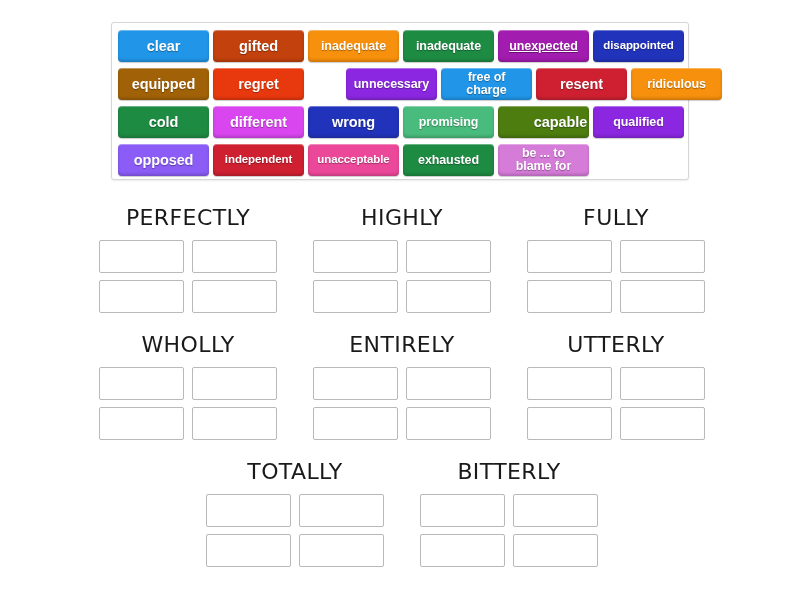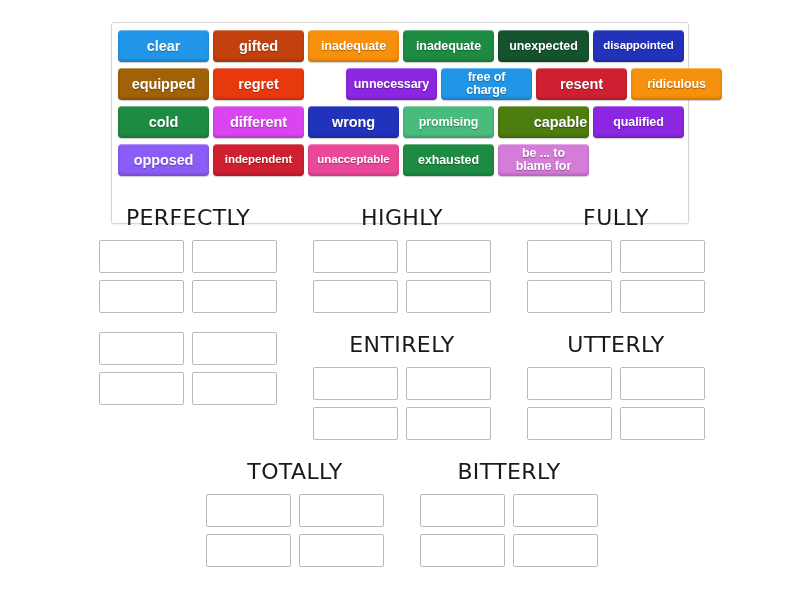--- a/index.html
+++ b/index.html
@@ -18,21 +18,21 @@
     height: 600px;
     background: #ffffff;
   }
 
   
   #word-bank {
     position: absolute;
     left: 111px;
     top: 22px;
     width: 578px;
-    height: 202px;
+    height: 158px;
     background: #ffffff;
     border: 1px solid #d6d6d6;
     border-radius: 3px;
     padding: 5px 4px 4px 4px;
     box-shadow: 0 1px 2px rgba(0,0,0,0.08);
   }
 
   .bank-row {
     display: flex;
     height: 38px;
@@ -102,21 +102,21 @@
 <body>
 
 <div id="stage">
 
   <div id="word-bank">
       <div class="bank-row">
         <div class="tile" style="background: rgb(33, 150, 232);">clear</div>
         <div class="tile" style="background: #c2410c;">gifted</div>
         <div class="tile small" style="background: rgb(247, 144, 12);">inadequate</div>
         <div class="tile small" style="background: rgb(30, 139, 67);">inadequate</div>
-        <div class="tile small" style="background: #14532d;">unexpected</div>
+        <div class="tile small" style="background: #a21caf; text-decoration: underline;">unexpected</div>
         <div class="tile xsmall" style="background: rgb(34, 51, 187);">disappointed</div>
       </div>
       <div class="bank-row">
         <div class="tile" style="background: #a16207;">equipped</div>
         <div class="tile" style="background: rgb(232, 56, 13);">regret</div>
         <div class="tile small" style="background: rgb(139, 39, 224); margin-left: 40px;">unnecessary</div>
         <div class="tile two-line" style="background: rgb(33, 150, 232);">free of
 charge</div>
         <div class="tile" style="background: rgb(206, 32, 49);">resent</div>
         <div class="tile small" style="background: rgb(247, 144, 12);">ridiculous</div>
@@ -161,20 +161,21 @@
       <div class="group" style="left: 523px; top: 205px; width: 186px;">
         <div class="group-title">FULLY</div>
         <div class="slot-grid">
           <div class="slot"></div>
           <div class="slot"></div>
           <div class="slot"></div>
           <div class="slot"></div>
         </div>
       </div>
       <div class="group" style="left: 95px; top: 332px; width: 186px;">
+        <div class="group-title">WHOLLY</div>
         <div class="slot-grid">
           <div class="slot"></div>
           <div class="slot"></div>
           <div class="slot"></div>
           <div class="slot"></div>
         </div>
       </div>
       <div class="group" style="left: 309px; top: 332px; width: 186px;">
         <div class="group-title">ENTIRELY</div>
         <div class="slot-grid">

